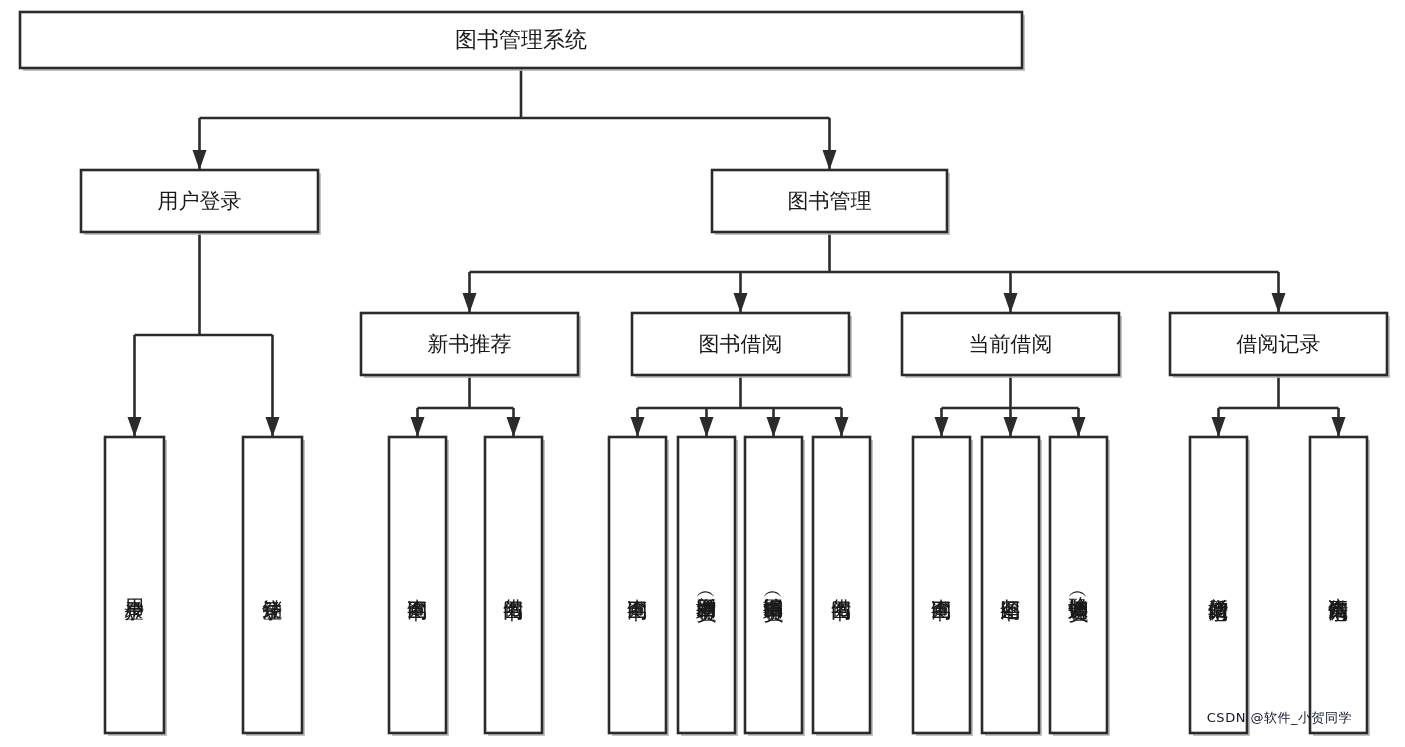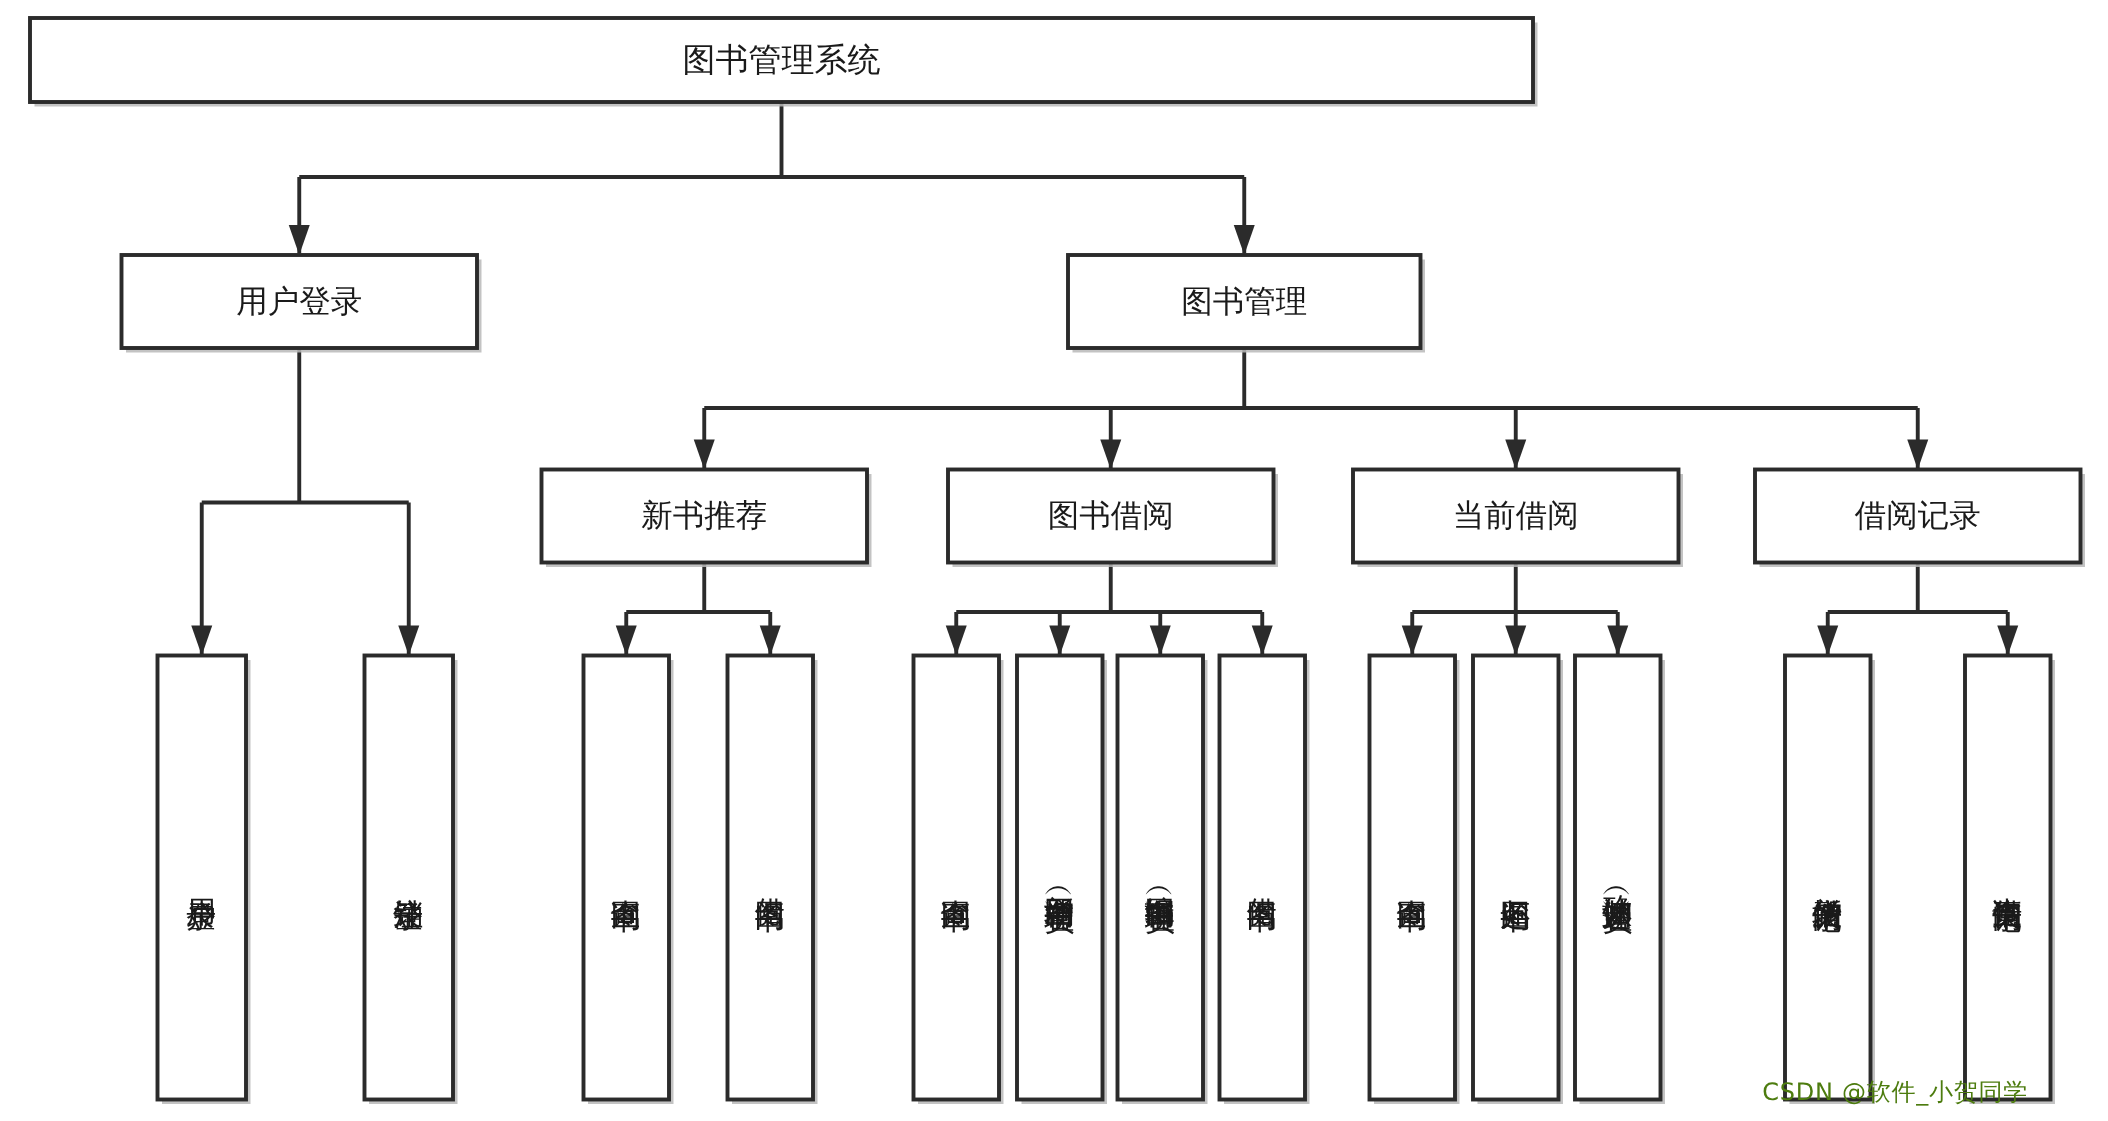--- a/index.html
+++ b/index.html
@@ -73,24 +73,24 @@
     font-size: 20px;
     line-height: 1.12;
     color: #1a1a1a;
     letter-spacing: 1px;
     white-space: nowrap;
     text-align: center;
   }
   .watermark {
     position: absolute;
     right: 8px;
-    bottom: 8px;
-    font-family: "DejaVu Sans", "Liberation Sans", sans-serif;
-    font-size: 16px;
-    color: #4d7c0f;
+    bottom: 20px;
+    font-family: "DejaVu Sans", "Liberation Sans", sans-serif;
+    font-size: 13px;
+    color: #0f172a;
     letter-spacing: 0.5px;
     white-space: nowrap;
     pointer-events: none;
   }
 </style>
 </head>
 <body>
 
 <div id="diagram-root">
   <svg id="diagram-canvas" viewBox="0 0 1405 747">

